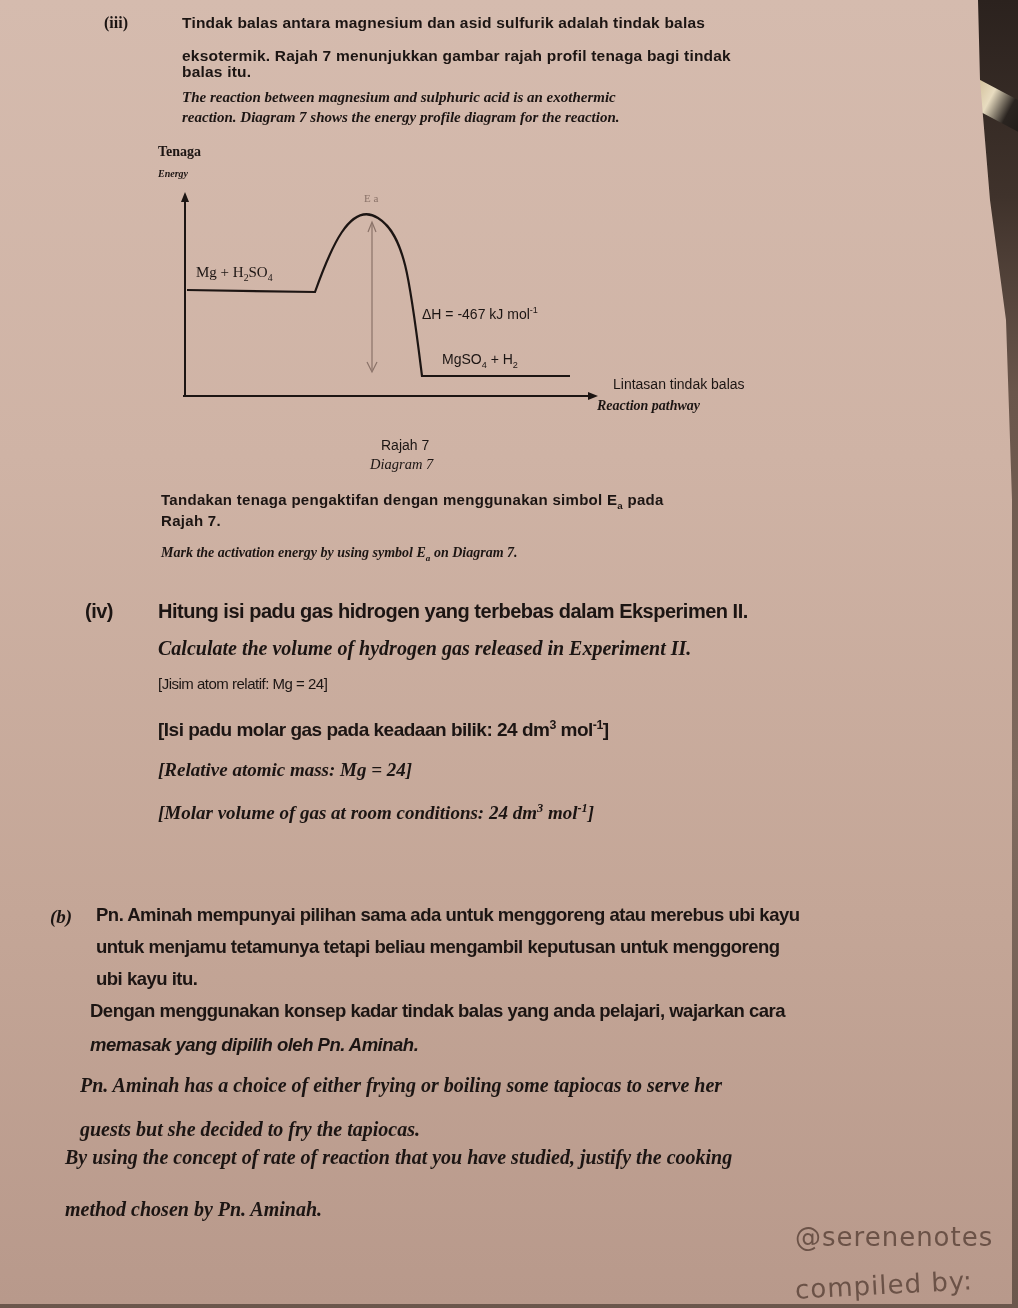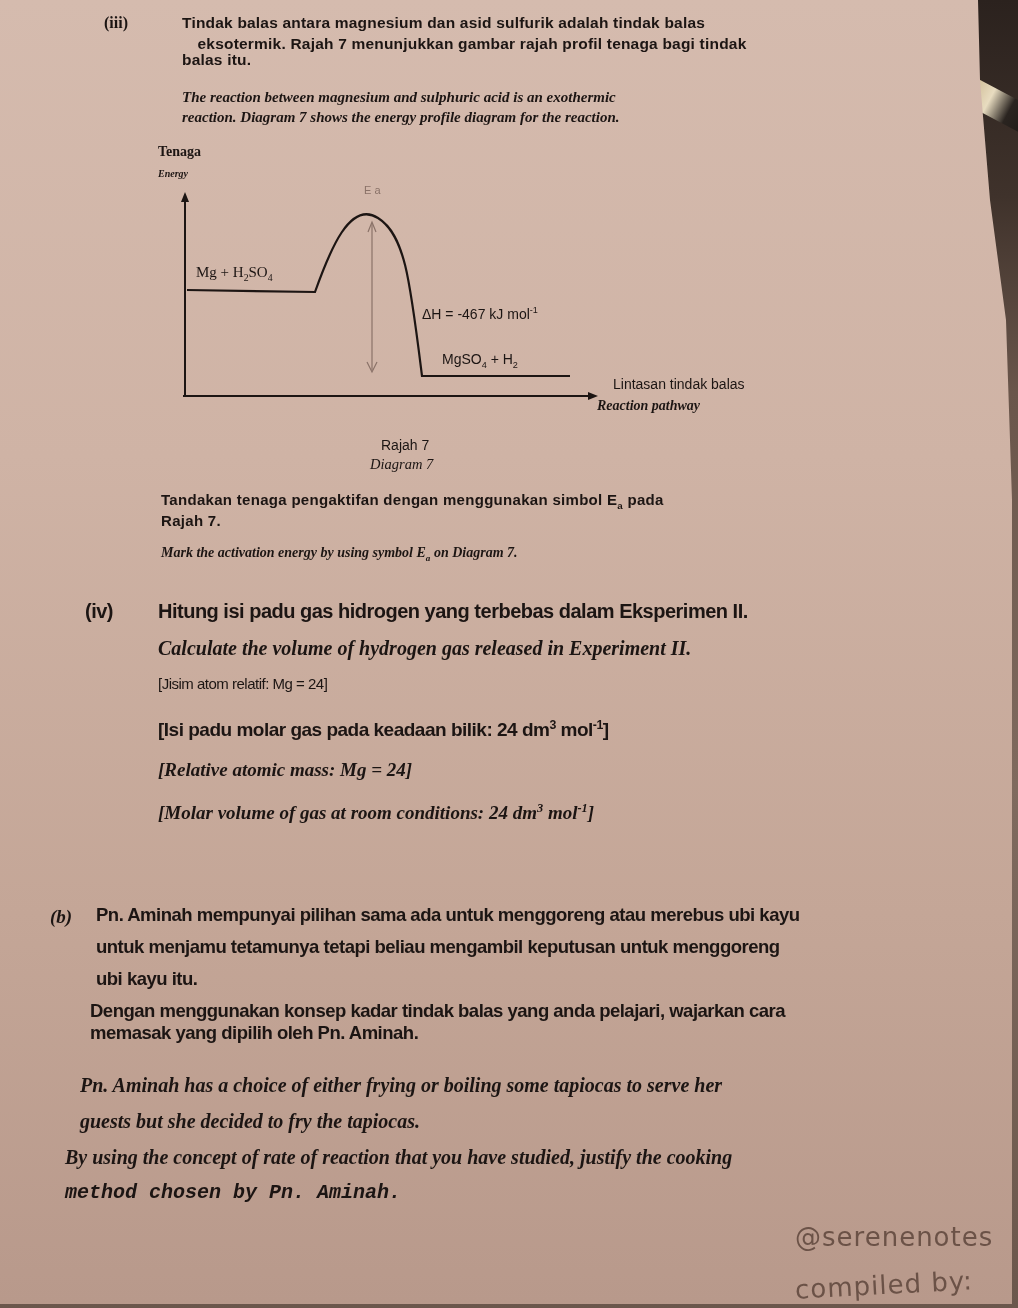--- a/index.html
+++ b/index.html
@@ -42,21 +42,21 @@
 <body>
 
 <div class="bg-desk"></div>
 <div class="pen"></div>
 
 <div class="page">
 
   <span class="num" style="left:104px;top:14px;font-size:16px;">(iii)</span>
   <div class="text-block" style="left:182px;top:14px;width:580px;font-size:15.5px;font-family:'Liberation Sans',sans-serif;font-weight:bold;letter-spacing:0.2px;">
     <p class="p" style="text-align:justify;">Tindak balas antara magnesium dan asid sulfurik adalah tindak balas</p>
-    <p class="p" style="margin-top:2px;text-align:center;">eksotermik. Rajah 7 menunjukkan gambar rajah profil tenaga bagi tindak</p>
+    <p class="p" style="margin-top:14px;">eksotermik. Rajah 7 menunjukkan gambar rajah profil tenaga bagi tindak</p>
     <p class="p" style="margin-top:-2px;">balas itu.</p>
   </div>
   <div class="text-block i b" style="left:182px;top:88px;width:580px;font-size:15px;">
     <p class="p">The reaction between magnesium and sulphuric acid is an exothermic</p>
     <p class="p" style="margin-top:2px;">reaction. Diagram 7 shows the energy profile diagram for the reaction.</p>
   </div>
 
   <div class="diagram">
     <svg width="650" height="290" viewBox="0 0 650 290">
 
@@ -67,21 +67,21 @@
       <polygon points="448,256 438,252 438,260" fill="#1c1513"></polygon>
 
       <path d="M37,150 L165,152 C180,110 200,60 228,78 C255,95 260,140 272,236 L420,236" fill="none" stroke="#1c1513" stroke-width="2.2"></path>
 
       <line x1="222" y1="83" x2="222" y2="230" stroke="#8a7268" stroke-width="1.2"></line>
       <polyline points="218,92 222,82 226,92" fill="none" stroke="#8a7268" stroke-width="1.2"></polyline>
       <polyline points="217,222 222,232 227,222" fill="none" stroke="#8a7268" stroke-width="1.2"></polyline>
     </svg>
     <div class="dlabel b" style="left:8px;top:4px;font-size:14px;">Tenaga</div>
     <div class="dlabel b i" style="left:8px;top:28px;font-size:10px;">Energy</div>
-    <div class="dlabel" style="left:214px;top:44px;font-size:11px;color:#8a7268;font-family:Liberation Sans, sans-serif;">E a</div>
+    <div class="dlabel" style="left:214px;top:52px;font-size:11px;color:#8a7268;font-family:Liberation Serif, serif;">E a</div>
     <div class="dlabel" style="left:46px;top:124px;font-size:15px;">
       <span>Mg + H</span><sub>2</sub><span>SO</span><sub>4</sub>
     </div>
     <div class="dlabel" style="left:272px;top:165px;font-size:14px;font-family:'Liberation Sans',sans-serif;">
       <span>ΔH = -467 kJ mol</span><sup>-1</sup>
     </div>
     <div class="dlabel" style="left:292px;top:211px;font-size:14px;font-family:'Liberation Sans',sans-serif;">
       <span>MgSO</span><sub>4</sub><span> + H</span><sub>2</sub>
     </div>
     <div class="dlabel b" style="left:447px;top:236px;font-size:14px;font-family:'Liberation Sans',sans-serif;font-weight:normal;margin-left:16px;">Lintasan tindak balas</div>
@@ -112,26 +112,26 @@
   </div>
 
   <span class="num b i" style="left:50px;top:906px;font-size:19px;">(b)</span>
   <div class="text-block cond" style="left:96px;top:904px;width:820px;font-size:18.5px;">
     <p class="p">Pn. Aminah mempunyai pilihan sama ada untuk menggoreng atau merebus ubi kayu</p>
     <p class="p" style="margin-top:10px;">untuk menjamu tetamunya tetapi beliau mengambil keputusan untuk menggoreng</p>
     <p class="p" style="margin-top:10px;">ubi kayu itu.</p>
   </div>
   <div class="text-block cond" style="left:90px;top:1000px;width:840px;font-size:18.5px;">
     <p class="p">Dengan menggunakan konsep kadar tindak balas yang anda pelajari, wajarkan cara</p>
-    <p class="p" style="">memasak yang dipilih oleh Pn. Aminah.</p>
+    <p class="p" style="margin-top:12px;font-style:italic;">memasak yang dipilih oleh Pn. Aminah.</p>
   </div>
   <div class="text-block b i" style="left:80px;top:1073px;width:860px;font-size:20px;">
     <p class="p">Pn. Aminah has a choice of either frying or boiling some tapiocas to serve her</p>
-    <p class="p" style="margin-top:12px;">guests but she decided to fry the tapiocas.</p>
+    <p class="p" style="margin-top:20px;">guests but she decided to fry the tapiocas.</p>
   </div>
   <div class="text-block b i" style="left:65px;top:1145px;width:880px;font-size:20px;">
     <p class="p">By using the concept of rate of reaction that you have studied, justify the cooking</p>
-    <p class="p" style="margin-top:12px;font-family:Liberation Mono, monospace;">method chosen by Pn. Aminah.</p>
+    <p class="p" style="margin-top:28px;">method chosen by Pn. Aminah.</p>
   </div>
 
   <div class="handwriting" style="left:795px;top:1222px;">@serenenotes</div>
   <div class="handwriting" style="left:795px;top:1270px;transform:rotate(-3deg);">compiled by:</div>
 </div>
 
 </body></html>

